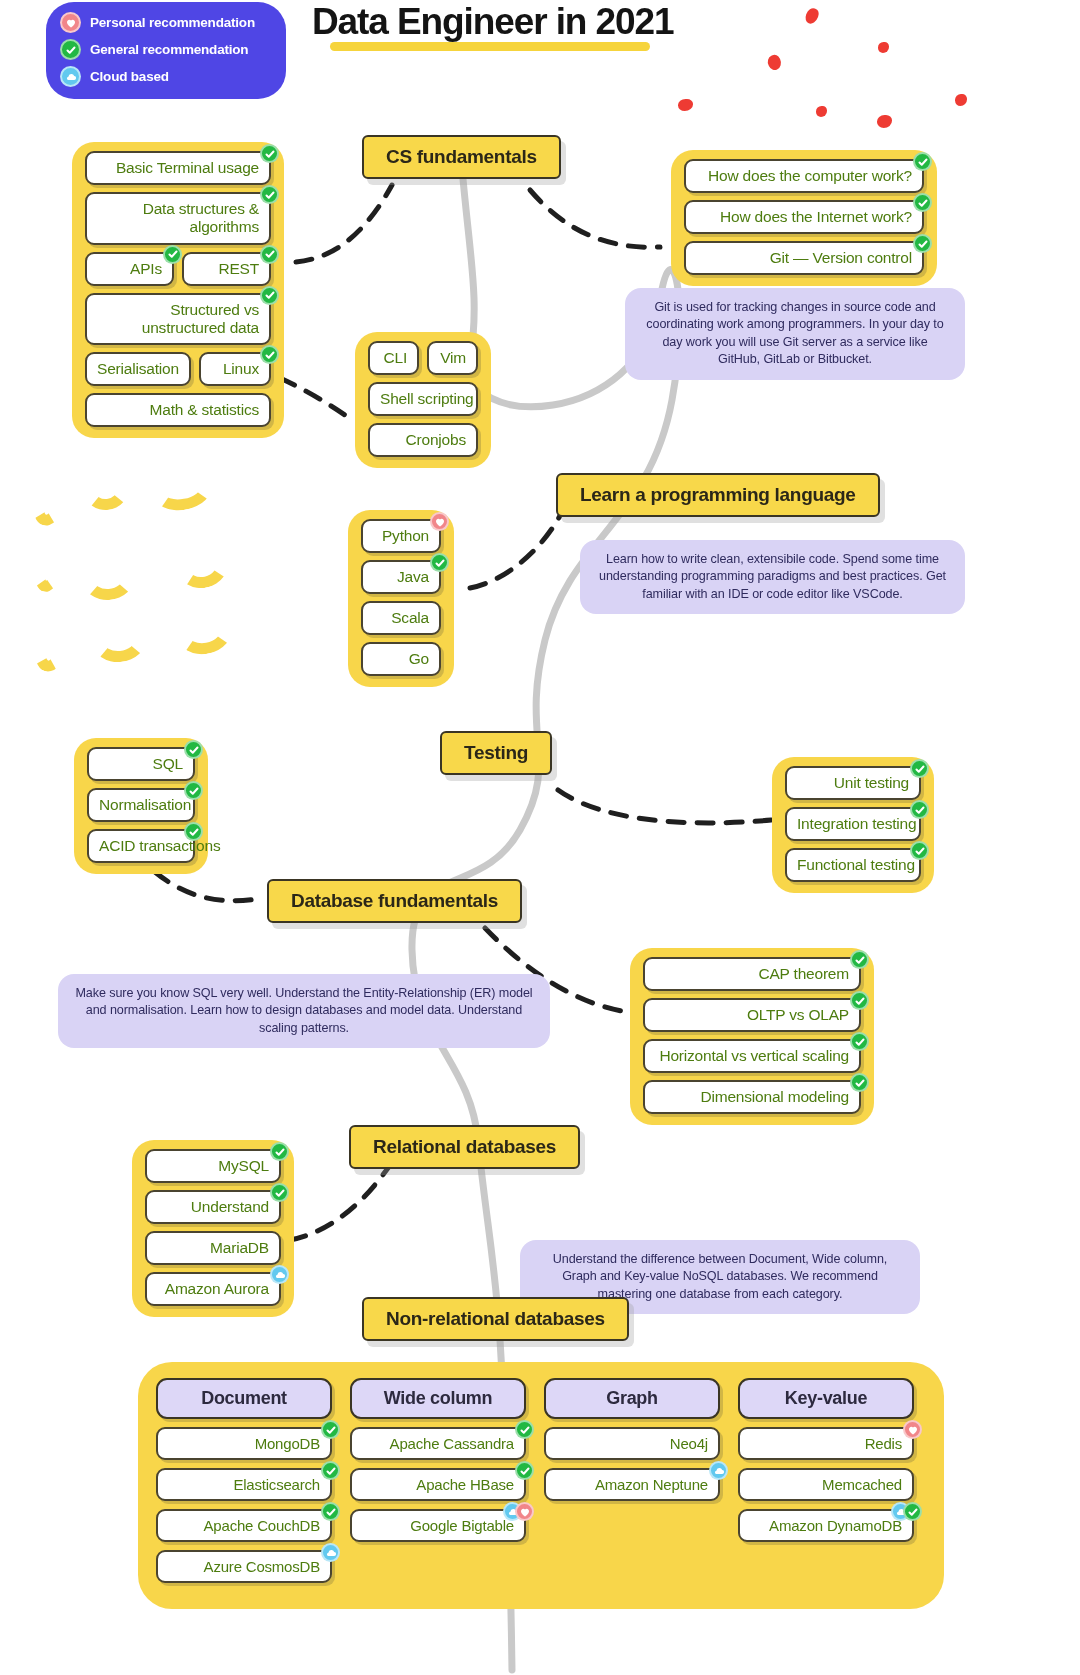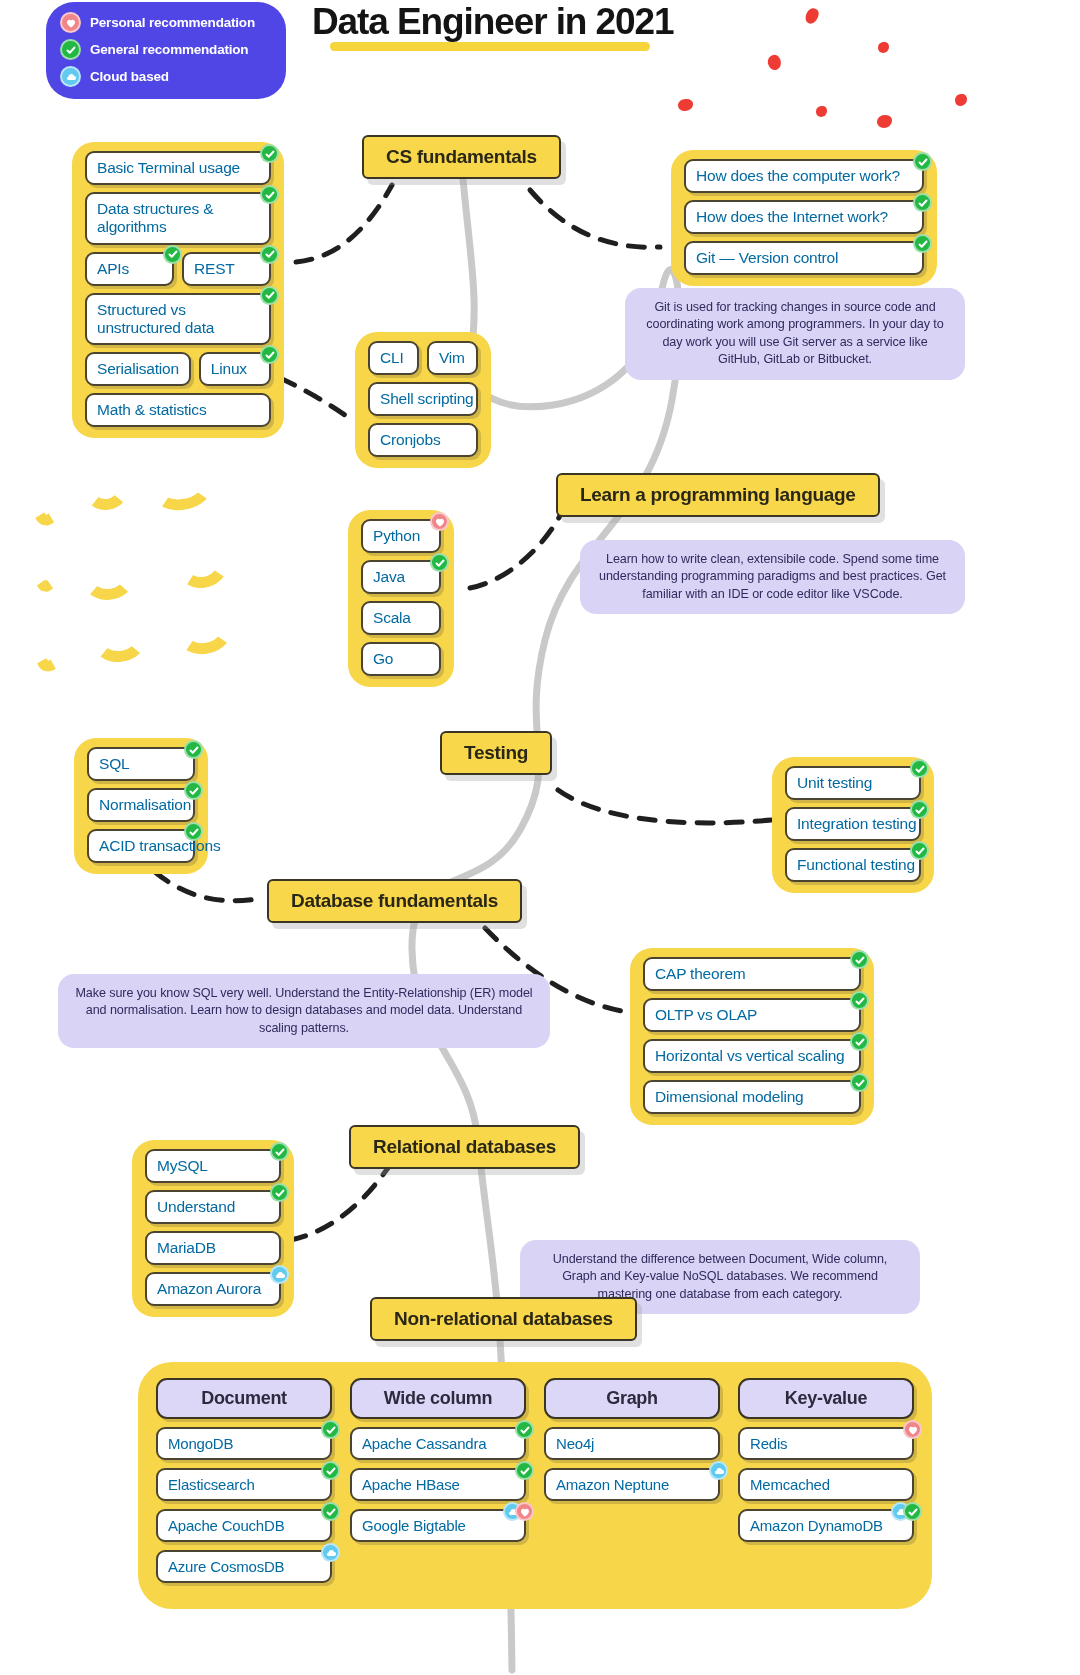--- a/index.html
+++ b/index.html
@@ -76,21 +76,21 @@
   .group {
     position: absolute; z-index: 15;
     background: #f8d64a; border-radius: 22px;
     padding: 9px 13px 11px 13px;
     display: flex; flex-direction: column; gap: 7px;
   }
   .item {
     position: relative;
     background: #ffffff; border: 2.2px solid #4a4430;
     border-radius: 9px; padding: 6px 10px;
-    font-size: 15.5px; color: #0369a1; text-align: left;
+    font-size: 15.5px; color: #4d7c0f; text-align: right;
     letter-spacing: -0.2px; white-space: nowrap;
     box-shadow: 3px 3px 0 rgba(120,110,60,.30);
   }
   .item.multi { white-space: normal; line-height: 1.18; }
   .item .badges {
     position: absolute; right: -10px; top: -9px;
     display: flex; flex-direction: row-reverse; align-items: center;
   }
   .item .badges .badge + .badge { margin-right: -7px; }
   .row { display: flex; gap: 8px; }
@@ -111,21 +111,21 @@
     background: #d9d3f5; border-radius: 16px;
     padding: 11px 16px;
     font-size: 12.6px; line-height: 1.38; color: #2f2b5e;
     text-align: center; letter-spacing: -0.1px;
   }
 
   
   .nosql-blob {
     position: absolute; z-index: 14;
     background: #f8d64a; border-radius: 34px;
-    display: flex; gap: 18px; padding: 16px 18px 26px 18px;
+    display: flex; gap: 18px; padding: 16px 30px 26px 18px;
   }
   .nosql-col { display: flex; flex-direction: column; gap: 8px; width: 176px; }
   .nosql-col .item { font-size: 15px; }
 </style>
 </head>
 <body>
 
 <div id="root">
 
   <svg class="spine" viewBox="0 0 1080 1675">
@@ -197,21 +197,21 @@
   <div class="banana" style="left:176px;top:540px;width:52px;height:48px;transform:rotate(-12deg)"></div>
   <div class="banana" style="left:36px;top:628px;width:30px;height:44px;transform:rotate(16deg)"></div>
   <div class="banana" style="left:92px;top:618px;width:54px;height:44px;transform:rotate(-5deg)"></div>
   <div class="banana" style="left:176px;top:608px;width:56px;height:46px;transform:rotate(-10deg)"></div>
 
   <div class="node" style="left:362px;top:135px;">CS fundamentals</div>
   <div class="node" style="left:556px;top:473px;">Learn a programming language</div>
   <div class="node" style="left:440px;top:731px;">Testing</div>
   <div class="node" style="left:267px;top:879px;">Database fundamentals</div>
   <div class="node" style="left:349px;top:1085px;margin-top:40px;">Relational databases</div>
-  <div class="node" style="left:370px;top:1297px;">Non-relational databases</div>
+  <div class="node" style="left:362px;top:1297px;">Non-relational databases</div>
 
   <div class="group" style="left:72px;top:142px;width:212px;">
     <div class="item">
       <span>Basic Terminal usage</span>
       <span class="badges">
         <span class="badge check">
             <svg viewBox="0 0 24 24" fill="none" stroke="#fff" stroke-width="4" stroke-linecap="round" stroke-linejoin="round">
               <path d="M5 13l4.5 4.5L19 7"></path>
             </svg>
           </span>

